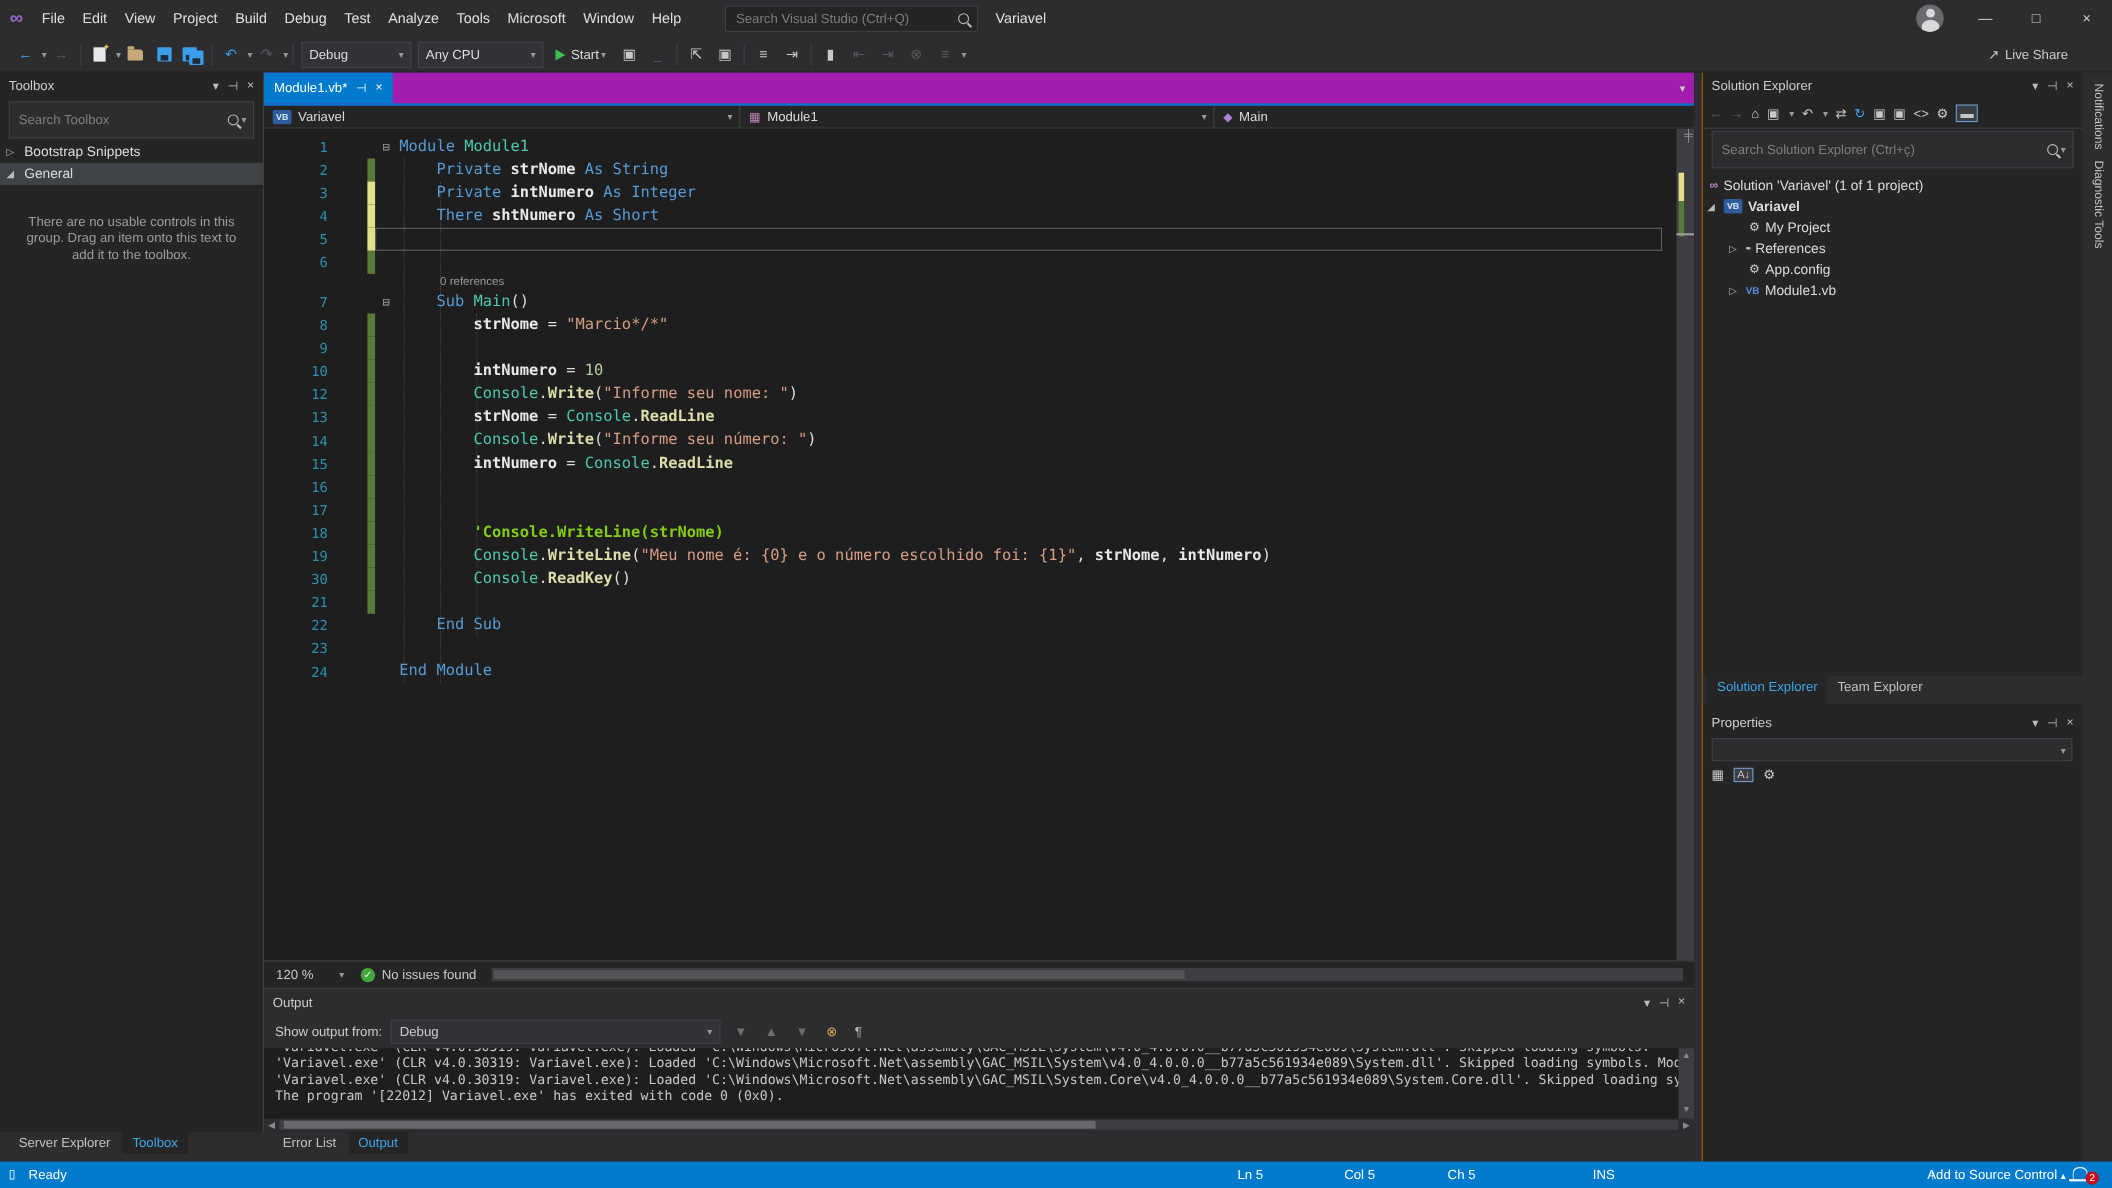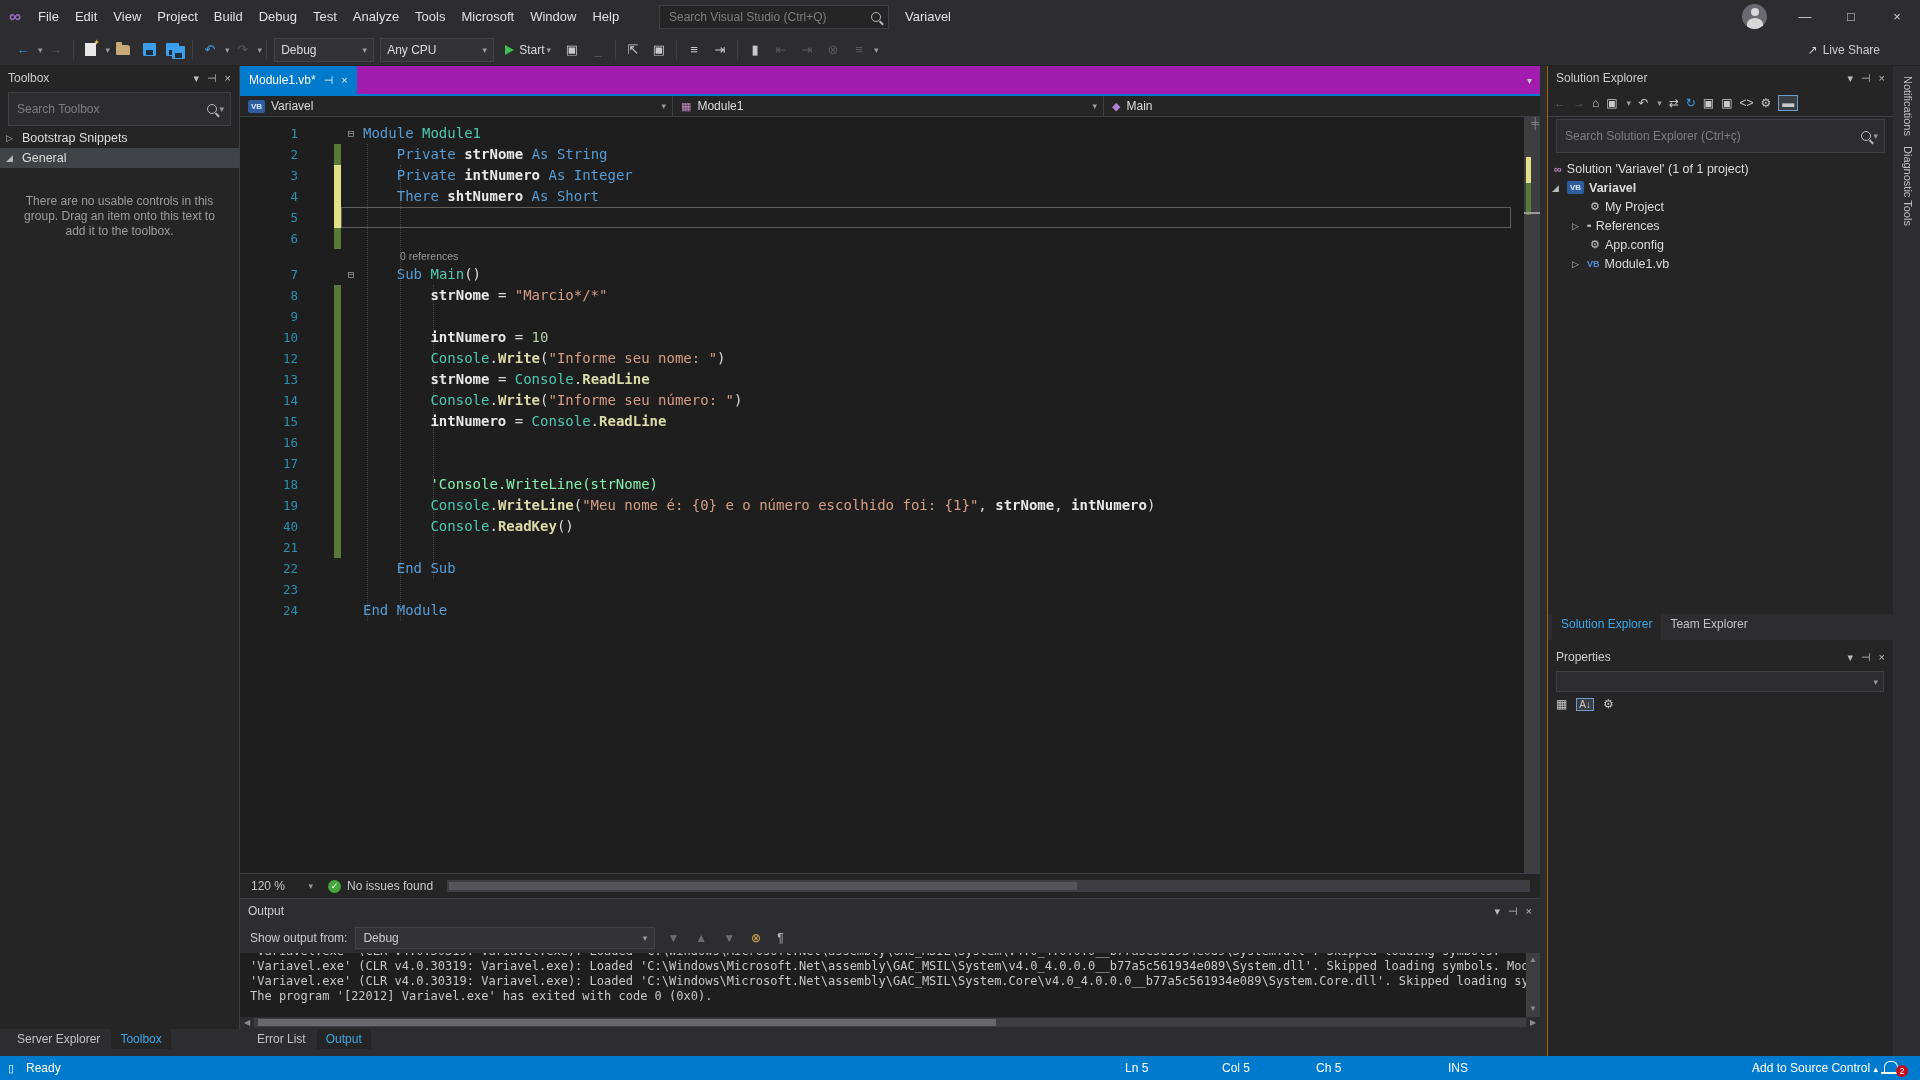--- a/index.html
+++ b/index.html
@@ -64,21 +64,21 @@
   #code-lines{position:absolute;left:0;top:6px;right:16px;}
   .cl-row{display:flex;height:21px;line-height:21px;font-family:"DejaVu Sans Mono",monospace;font-size:14px;position:relative;}
   .cl-num{width:58px;text-align:right;color:#2B91AF;font-size:12.5px;flex-shrink:0;}
   .cl-bar{width:7px;margin-left:36px;flex-shrink:0;}
   .bar-green{background:#587A38;}
   .bar-yellow{background:#E2E187;}
   .cl-fold{width:16px;margin-left:2px;text-align:center;color:#9B9B9B;font-size:11px;flex-shrink:0;}
   .cl-text{padding-left:4px;white-space:pre;}
   .tk-k{color:#569CD6;} .tk-t{color:#4EC9B0;} .tk-m{color:#DCDCAA;font-weight:bold;}
   .tk-f{color:#E8E8E8;font-weight:bold;} .tk-s{color:#D69D85;} .tk-n2{color:#B5CEA8;}
-  .tk-c{color:#86efac;} .tk-p{color:#DCDCDC;}
+  .tk-c{color:#84cc16;font-weight:bold;} .tk-p{color:#DCDCDC;}
   .codelens-row{height:15px;line-height:15px;padding-left:160px;font-size:10.5px;color:#999999;font-family:"Liberation Sans",sans-serif;}
   .cursor-line-box{position:absolute;left:101px;top:0;width:1170px;height:21px;border:1px solid #5E5E5E;box-sizing:border-box;}
   .guide{position:absolute;border-left:1px dotted #464646;width:0;}
   #ed-vscroll{position:absolute;right:0;top:0;width:16px;height:100%;background:#3E3E42;}
   .smark{position:absolute;left:2px;width:5px;}
   #ed-caret-mark{position:absolute;left:0;top:95px;width:16px;height:2px;background:#9B9B9B;}
   #splitter-ico{position:absolute;right:1px;top:0px;color:#909094;font-size:11px;}
   
   #zoombar{position:absolute;left:0;top:807px;width:1300px;height:25px;background:#252526;border-top:1px solid #3F3F46;display:flex;align-items:center;box-sizing:border-box;font-size:12px;color:#C8C8C8;padding-left:6px;}
   #zoom-combo{width:62px;display:flex;justify-content:space-between;align-items:center;padding:0 5px;height:19px;}
@@ -370,21 +370,21 @@
           <span class="cl-fold"></span>
           <span class="cl-text"><span class="tk-p">        </span><span class="tk-c">'Console.WriteLine(strNome)</span></span>
         </div>
         <div class="cl-row">
           <span class="cl-num">19</span>
           <span class="cl-bar bar-green"></span>
           <span class="cl-fold"></span>
           <span class="cl-text"><span class="tk-p">        </span><span class="tk-t">Console</span><span class="tk-p">.</span><span class="tk-m">WriteLine</span><span class="tk-p">(</span><span class="tk-s">"Meu nome é: {0} e o número escolhido foi: {1}"</span><span class="tk-p">, </span><span class="tk-f">strNome</span><span class="tk-p">, </span><span class="tk-f">intNumero</span><span class="tk-p">)</span></span>
         </div>
         <div class="cl-row">
-          <span class="cl-num">40</span>
+          <span class="cl-num">30</span>
           <span class="cl-bar bar-green"></span>
           <span class="cl-fold"></span>
           <span class="cl-text"><span class="tk-p">        </span><span class="tk-t">Console</span><span class="tk-p">.</span><span class="tk-m">ReadKey</span><span class="tk-p">()</span></span>
         </div>
         <div class="cl-row">
           <span class="cl-num">21</span>
           <span class="cl-bar bar-green"></span>
           <span class="cl-fold"></span>
           <span class="cl-text"></span>
         </div>

